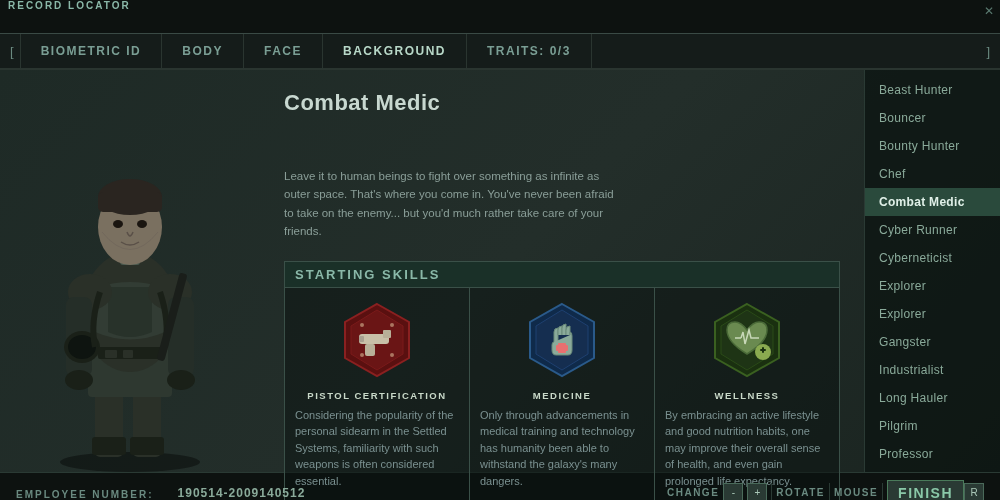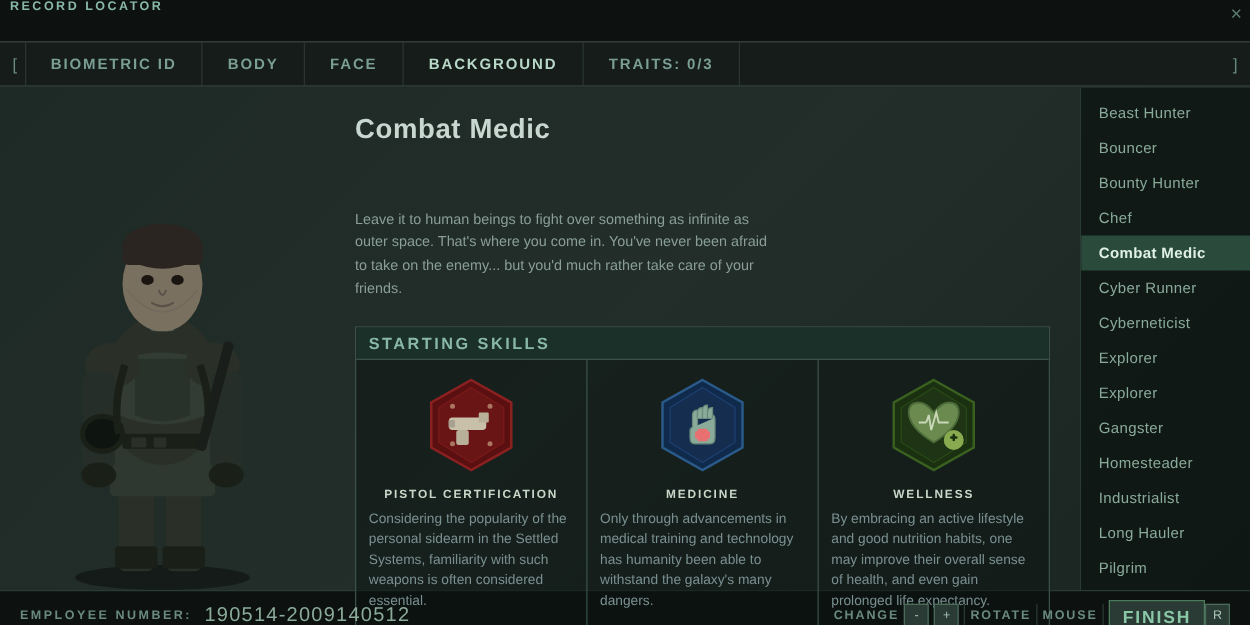--- a/index.html
+++ b/index.html
@@ -193,33 +193,34 @@
       height: 40px;
       background: #0d1210;
       border-top: 1px solid #2a3a34;
       display: flex;
       align-items: center;
       padding: 0 16px;
       justify-content: space-between;
     }
     .employee-section {
       display: flex;
-      align-items: center;
-      gap: 10px;
+      align-items: flex-end;
+      gap: 24px;
     }
     .employee-label {
       font-size: 10px;
       color: #6a8a80;
       letter-spacing: 2px;
       font-weight: bold;
     }
     .employee-number {
-      font-size: 16px;
+      font-size: 12px;
       color: #8aaa9a;
       letter-spacing: 1px;
+      font-weight: bold;
     }
     .bottom-buttons {
       display: flex;
       align-items: center;
       gap: 0;
     }
     .btn-group {
       display: flex;
       align-items: center;
       gap: 4px;
@@ -450,21 +451,20 @@
     <div class="sidebar-item">Beast Hunter</div>
     <div class="sidebar-item">Bouncer</div>
     <div class="sidebar-item">Bounty Hunter</div>
     <div class="sidebar-item">Chef</div>
     <div class="sidebar-item active">Combat Medic</div>
     <div class="sidebar-item">Cyber Runner</div>
     <div class="sidebar-item">Cyberneticist</div>
     <div class="sidebar-item">Explorer</div>
     <div class="sidebar-item">Explorer</div>
     <div class="sidebar-item">Gangster</div>
-    <div class="sidebar-item">Homesteader</div>
     <div class="sidebar-item">Industrialist</div>
     <div class="sidebar-item">Long Hauler</div>
     <div class="sidebar-item">Pilgrim</div>
     <div class="sidebar-item">Professor</div>
 
   </div>
 
 </div>
 
 <div class="bottom-bar">

